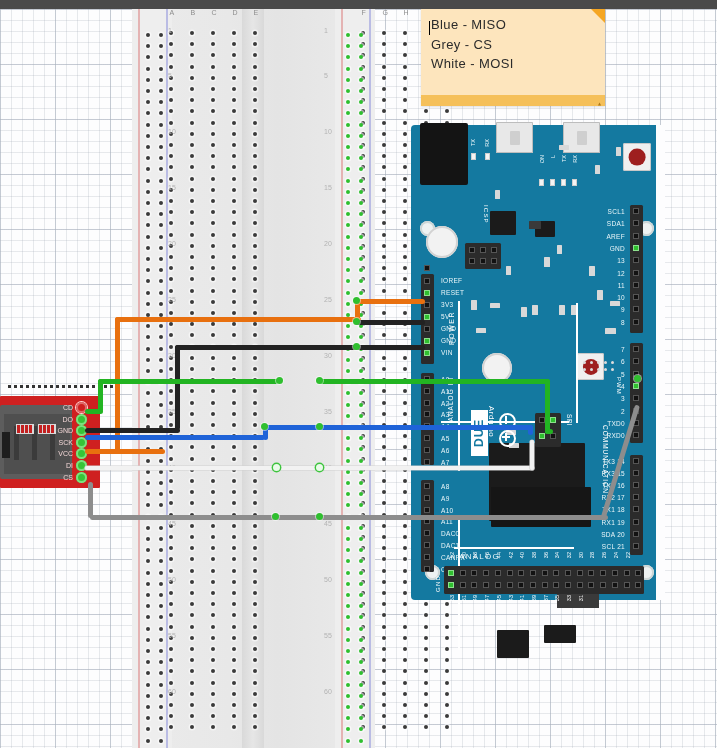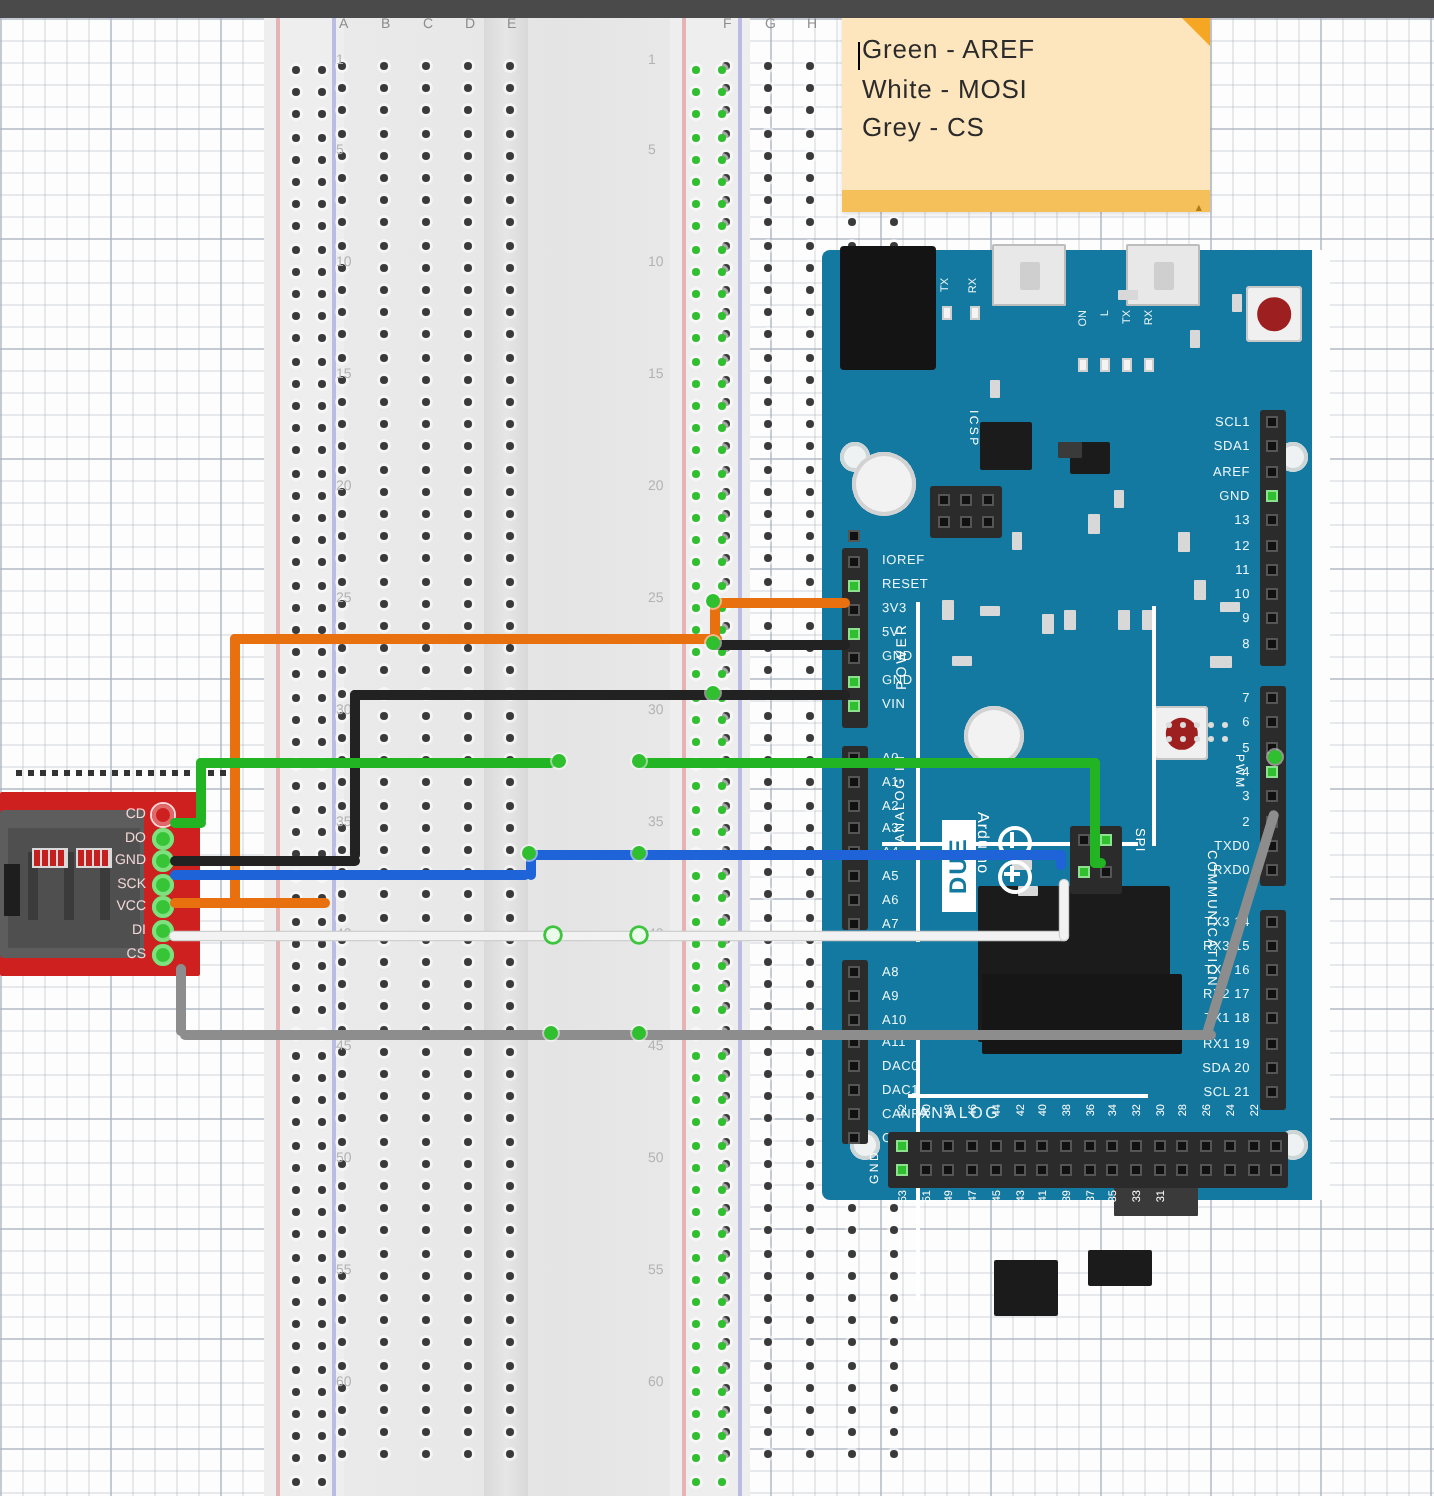--- a/index.html
+++ b/index.html
@@ -1447,20 +1447,20 @@
   <div class="w" style="left:600px;top:400px;width:5px;height:120px;background:#8d8d8d;transform-origin:bottom center;transform:rotate(17deg);"></div>
   <div class="wend g" style="left:272px;top:513px;"></div>
   <div class="wend g" style="left:316px;top:513px;"></div>
   <div class="wend g" style="left:634px;top:375px;"></div>
 </div>
 
 <div id="note">
   <div class="fold"></div>
   <div class="caret"></div>
   <div class="body">
-    <div class="line">Green - AREF</div>
+    <div class="line">Blue - MISO</div>
+    <div class="line">Grey - CS</div>
     <div class="line">White - MOSI</div>
-    <div class="line">Grey - CS</div>
   </div>
   <div class="foot">
       <span>▲</span>
     </div>
 </div>
 
 </body></html>

